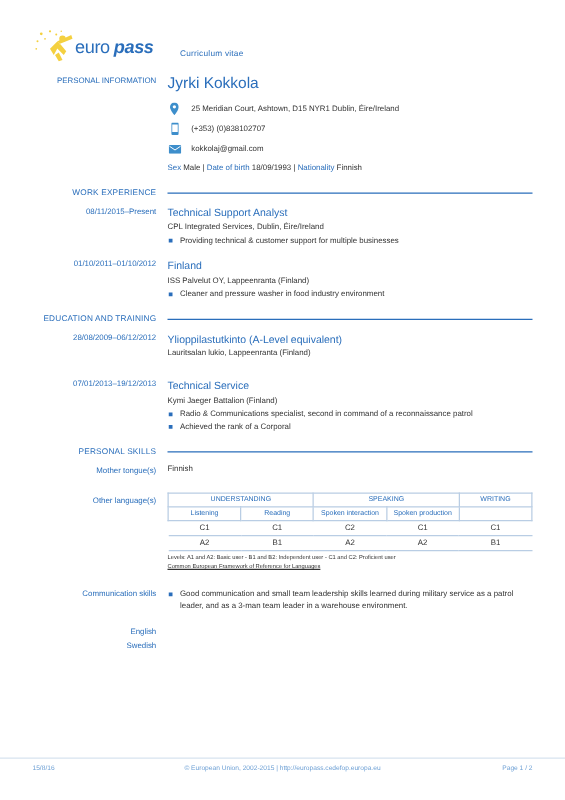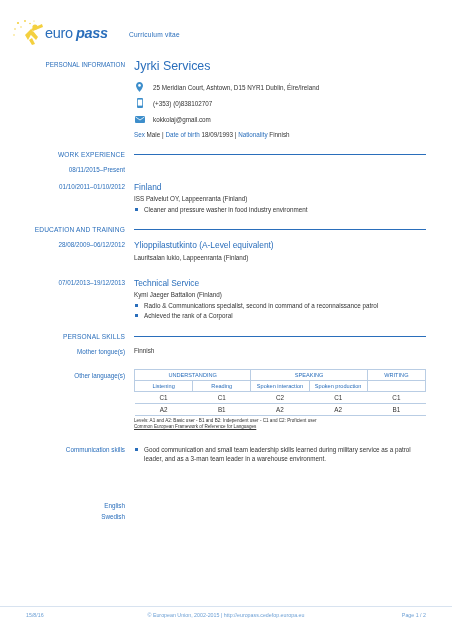--- a/index.html
+++ b/index.html
@@ -14,23 +14,23 @@
     width: 452px;
     height: 640px;
     background: #ffffff;
     overflow: hidden;
   }
 
   
   .header {
     position: relative;
     height: 56px;
-    padding: 18px 0 0 11px;
+    padding: 18px 0 0 26px;
     display: flex;
-    align-items: flex-start;
+    align-items: center;
   }
   .logo-wrap { display: flex; align-items: center; }
   .logo-svg { display: block; }
   .doc-type {
     color: #2a6ebb;
     font-size: 6.6px;
     margin-left: 14px;
     margin-top: 13px;
     letter-spacing: .2px;
   }
@@ -262,21 +262,21 @@
         <text x="34" y="20" font-family="'Liberation Sans', sans-serif" font-size="14.5" fill="#2a6ebb" letter-spacing="-0.3">euro</text>
         <text x="65" y="20" font-family="'Liberation Sans', sans-serif" font-size="14.5" font-style="italic" font-weight="bold" fill="#2a6ebb" letter-spacing="-0.3">pass</text>
       </svg>
     </div>
     <div class="doc-type">Curriculum vitae</div>
   </div>
 
   <div class="row" style="margin-top:4px;">
     <div class="label-col">PERSONAL INFORMATION</div>
     <div class="content-col">
-      <div class="person-name">Jyrki Services</div>
+      <div class="person-name">Jyrki Kokkola</div>
 
       <div class="contact-line">
         <span class="contact-icon">
           <svg width="7" height="10" viewBox="0 0 7 10">
               <path d="M3.5 0C1.6 0 0 1.6 0 3.5 0 6 3.5 10 3.5 10S7 6 7 3.5C7 1.6 5.4 0 3.5 0z" fill="#3d8ecb"></path>
               <circle cx="3.5" cy="3.4" r="1.3" fill="#ffffff"></circle>
             </svg>
         </span>
         <span>25 Meridian Court, Ashtown, D15 NYR1 Dublin, Éire/Ireland</span>
       </div>
@@ -314,20 +314,27 @@
     </div>
   </div>
 
   <div class="section-head">
     <div class="section-title">WORK EXPERIENCE</div>
     <div class="section-rule"></div>
   </div>
 
   <div class="entry">
     <div class="entry-date">08/11/2015–Present</div>
+    <div class="entry-body">
+      <div class="entry-title">Technical Support Analyst</div>
+      <div class="entry-org">CPL Integrated Services, Dublin, Éire/Ireland</div>
+      <ul class="bullets">
+        <li>Providing technical &amp; customer support for multiple businesses</li>
+      </ul>
+    </div>
   </div>
 
 
   <div class="entry">
     <div class="entry-date">01/10/2011–01/10/2012</div>
     <div class="entry-body">
       <div class="entry-title">Finland</div>
       <div class="entry-org">ISS Palvelut OY, Lappeenranta (Finland)</div>
       <ul class="bullets">
         <li>Cleaner and pressure washer in food industry environment</li>

